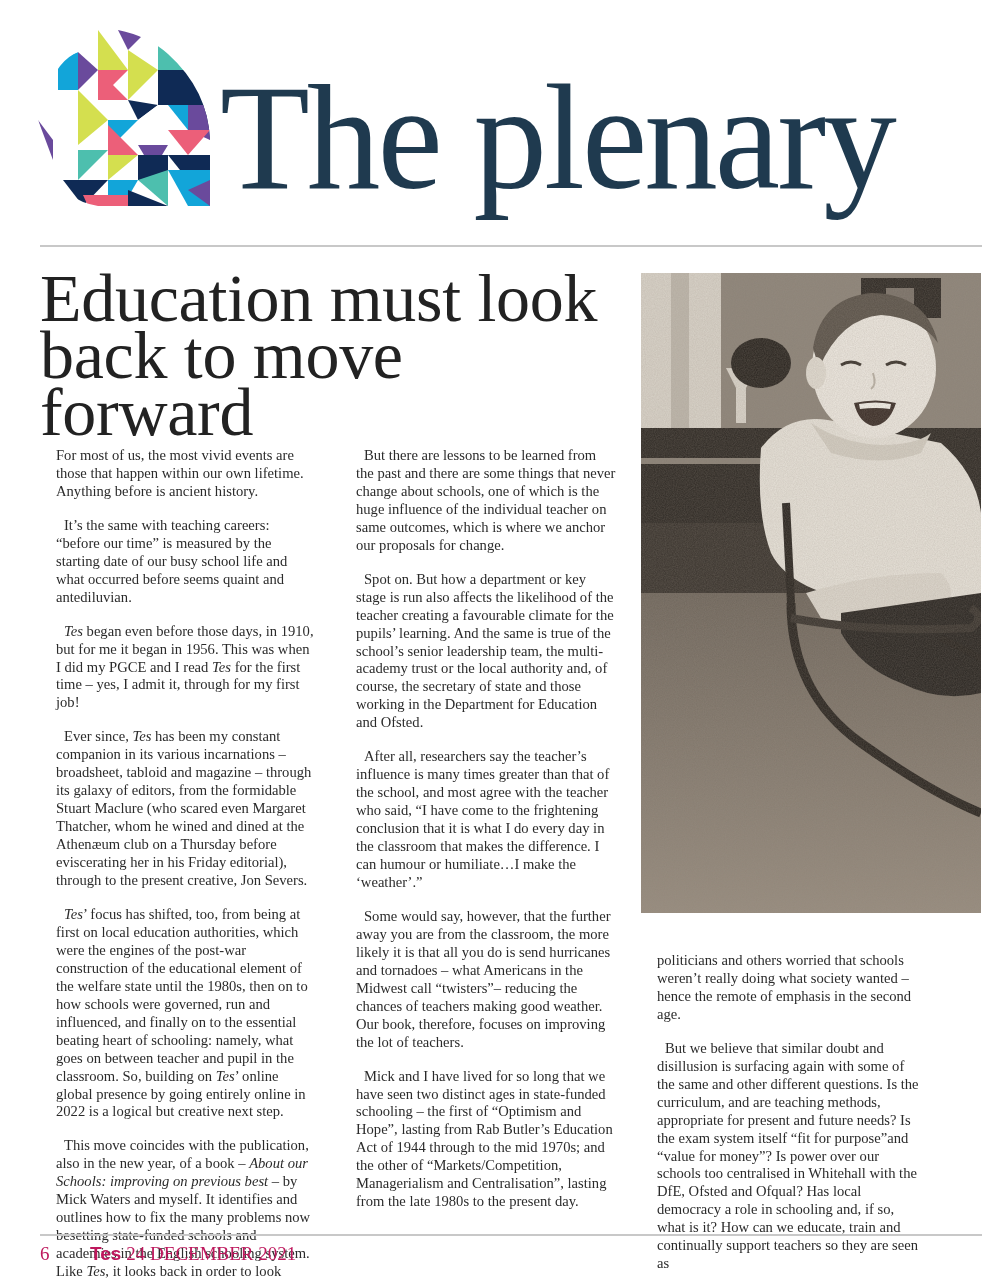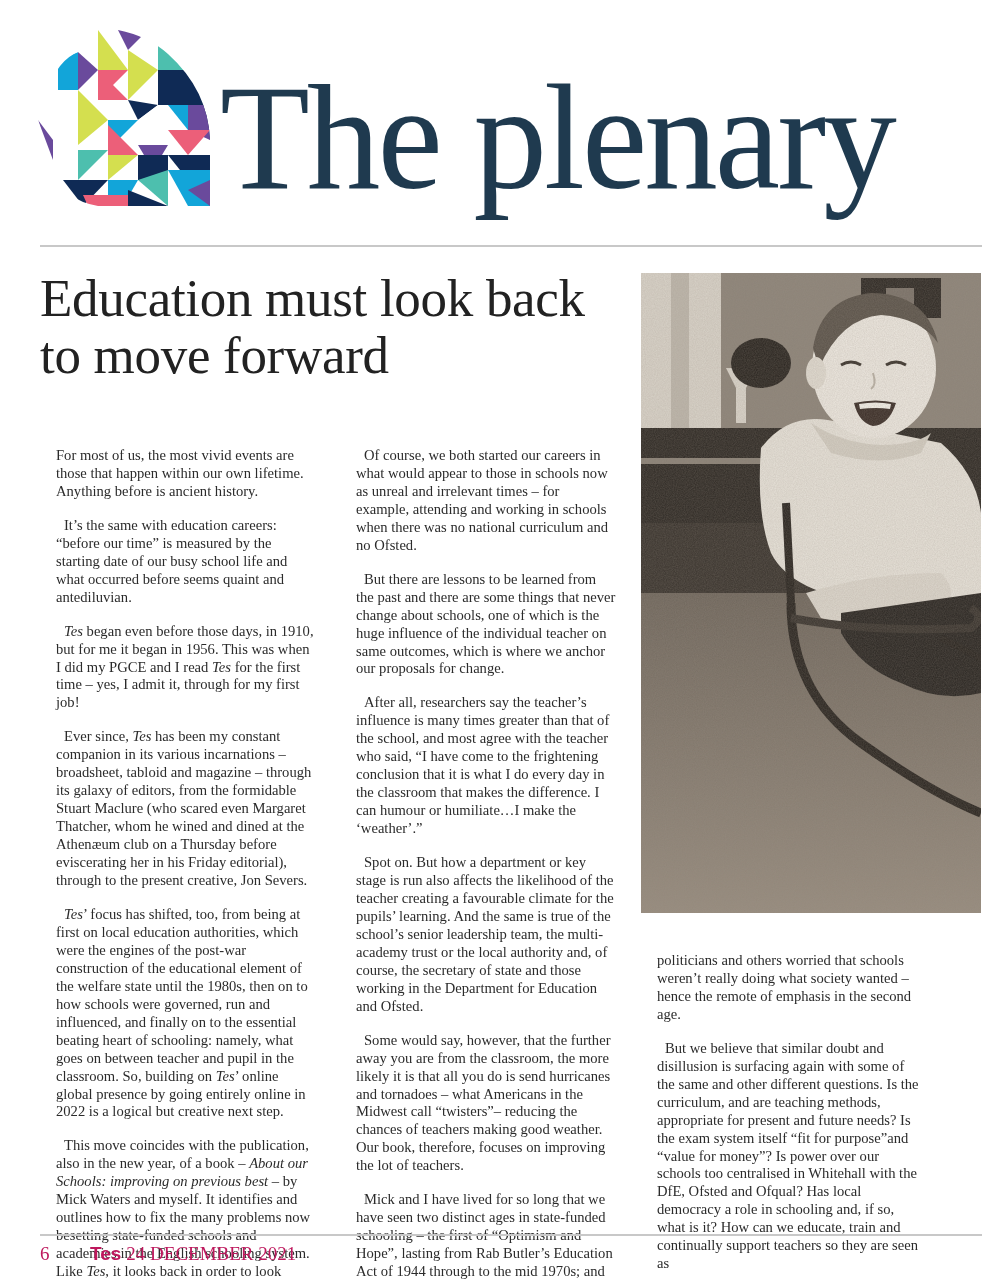--- a/index.html
+++ b/index.html
@@ -3,21 +3,21 @@
 <meta charset="utf-8">
 <style>
   html, body { margin: 0; padding: 0; background: #ffffff; }
   body { width: 982px; height: 1280px; position: relative; overflow: hidden;
          font-family: "Liberation Serif", "DejaVu Serif", serif; color: #2a2a2a; }
   .logo { position: absolute; left: 38px; top: 30px; width: 174px; height: 176px; }
   .masthead-title { position: absolute; left: 220px; top: 62px; font-size: 150px; line-height: 150px;
                     color: #1f3a4f; letter-spacing: -3px; white-space: nowrap;
                     font-family: "Liberation Serif", "DejaVu Serif", serif; transform: scaleX(0.98); transform-origin: left; }
   .rule-top { position: absolute; left: 40px; top: 245px; width: 942px; height: 2px; background: #c8c8c8; }
-  .headline { position: absolute; left: 40px; top: 270px; width: 590px; font-size: 53px; line-height: 57px;
+  .headline { position: absolute; left: 40px; top: 270px; width: 590px; font-size: 68px; line-height: 57px;
               color: #222; font-weight: normal; margin: 0; letter-spacing: -0.3px; }
   .col { position: absolute; font-size: 14.6px; line-height: 17.95px; color: #2b2b2b; }
   .col p { margin: 16px; text-indent: 8px; }
   .col p.first { text-indent: 0; }
   .col1 { left: 40px; top: 431px; width: 292px; }
   .col2 { left: 340px; top: 431px; width: 292px; }
   .col3 { left: 641px; top: 936px; width: 300px; }
   .photo { position: absolute; left: 641px; top: 273px; width: 340px; height: 640px; overflow: hidden;
            background: #8f8579; }
   .rule-bottom { position: absolute; left: 40px; top: 1234px; width: 942px; height: 2px; background: #c8c8c8; }
@@ -77,31 +77,30 @@
   </svg>
 </div>
 
 <div class="masthead-title">The plenary</div>
 <div class="rule-top"></div>
 
 <h1 class="headline">Education must look back to move forward</h1>
 
 <div class="col col1">
     <p class="first"><span>For most of us, the most vivid events are those that happen within our own lifetime. Anything before is ancient history.</span></p>
-    <p><span>It’s the same with education careers: “before our time” is measured by the starting date of our busy school life and what occurred before seems quaint and antediluvian.</span></p>
+    <p><span>It’s the same with teaching careers: “before our time” is measured by the starting date of our busy school life and what occurred before seems quaint and antediluvian.</span></p>
     <p><i>Tes</i><span> began even before those days, in 1910, but for me it began in 1956. This was when I did my PGCE and I read </span><i>Tes</i><span> for the first time – yes, I admit it, through for my first job!</span></p>
     <p><span>Ever since, </span><i>Tes</i><span> has been my constant companion in its various incarnations – broadsheet, tabloid and magazine – through its galaxy of editors, from the formidable Stuart Maclure (who scared even Margaret Thatcher, whom he wined and dined at the Athenæum club on a Thursday before eviscerating her in his Friday editorial), through to the present creative, Jon Severs.</span></p>
     <p><i>Tes</i><span>’ focus has shifted, too, from being at first on local education authorities, which were the engines of the post-war construction of the educational element of the welfare state until the 1980s, then on to how schools were governed, run and influenced, and finally on to the essential beating heart of schooling: namely, what goes on between teacher and pupil in the classroom. So, building on </span><i>Tes</i><span>’ online global presence by going entirely online in 2022 is a logical but creative next step.</span></p>
     <p><span>This move coincides with the publication, also in the new year, of a book – </span><i>About our Schools: improving on previous best</i><span> – by Mick Waters and myself. It identifies and outlines how to fix the many problems now besetting state-funded schools and academies in the English schooling system. Like </span><i>Tes</i><span>, it looks back in order to look forwards.</span></p>
   </div>
 <div class="col col2">
-    <p><span>Of course, we both started our careers in what would appear to those in schools now as unreal and irrelevant times – for example, attending and working in schools when there was no national curriculum and no Ofsted.</span></p>
     <p><span>But there are lessons to be learned from the past and there are some things that never change about schools, one of which is the huge influence of the individual teacher on same outcomes, which is where we anchor our proposals for change.</span></p>
+    <p><span>Spot on. But how a department or key stage is run also affects the likelihood of the teacher creating a favourable climate for the pupils’ learning. And the same is true of the school’s senior leadership team, the multi-academy trust or the local authority and, of course, the secretary of state and those working in the Department for Education and Ofsted.</span></p>
     <p><span>After all, researchers say the teacher’s influence is many times greater than that of the school, and most agree with the teacher who said, “I have come to the frightening conclusion that it is what I do every day in the classroom that makes the difference. I can humour or humiliate…I make the ‘weather’.”</span></p>
-    <p><span>Spot on. But how a department or key stage is run also affects the likelihood of the teacher creating a favourable climate for the pupils’ learning. And the same is true of the school’s senior leadership team, the multi-academy trust or the local authority and, of course, the secretary of state and those working in the Department for Education and Ofsted.</span></p>
     <p><span>Some would say, however, that the further away you are from the classroom, the more likely it is that all you do is send hurricanes and tornadoes – what Americans in the Midwest call “twisters”– reducing the chances of teachers making good weather. Our book, therefore, focuses on improving the lot of teachers.</span></p>
     <p><span>Mick and I have lived for so long that we have seen two distinct ages in state-funded schooling – the first of “Optimism and Hope”, lasting from Rab Butler’s Education Act of 1944 through to the mid 1970s; and the other of “Markets/Competition, Managerialism and Centralisation”, lasting from the late 1980s to the present day.</span></p>
   </div>
 
 <div class="photo" aria-label="Vintage sepia photograph of a laughing young boy sitting in a bentwood-style chair">
   <svg width="340" height="640" viewBox="0 0 340 640" xmlns="http://www.w3.org/2000/svg">
     <defs>
       <filter id="grain">
         <feTurbulence type="fractalNoise" baseFrequency="0.9" numOctaves="2" result="n"></feTurbulence>
         <feColorMatrix type="matrix" values="0 0 0 0 0.35  0 0 0 0 0.3  0 0 0 0 0.25  0 0 0 0.35 0"></feColorMatrix>

